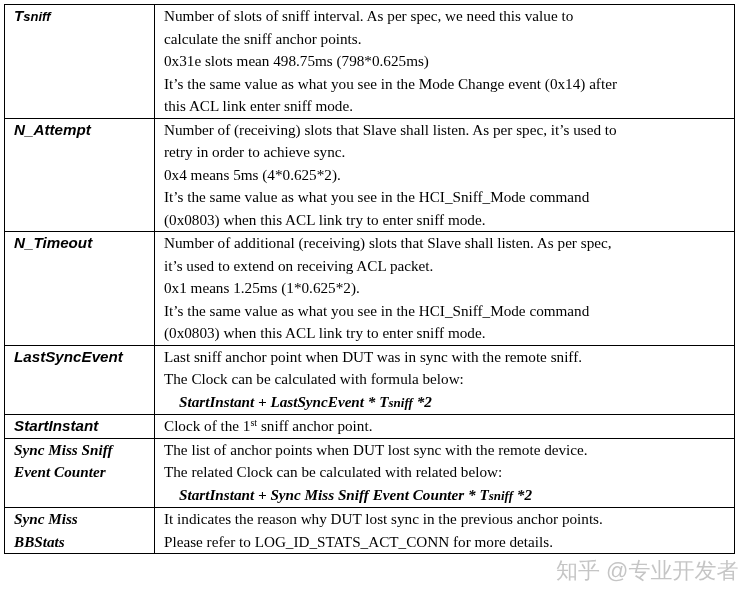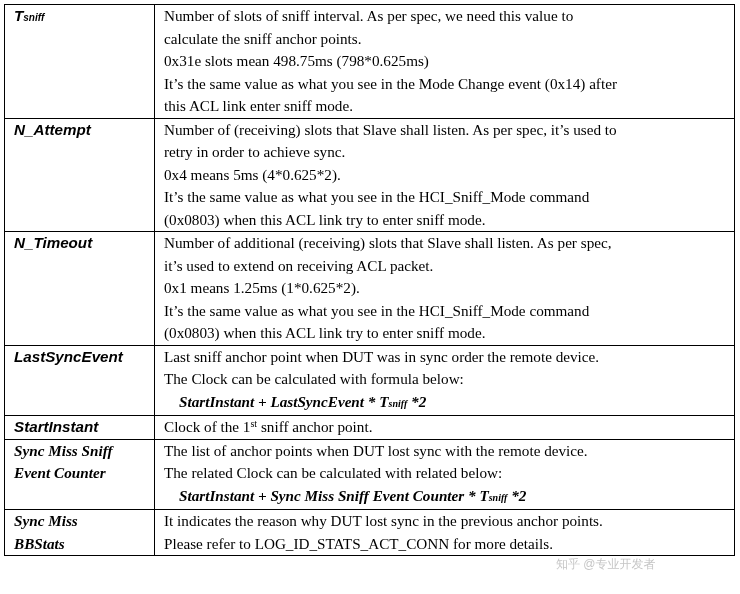--- a/index.html
+++ b/index.html
@@ -13,25 +13,25 @@
     border: 1.5px solid #000;
     vertical-align: top;
     padding: 0 6px 0 9px;
     font-size: 15.2px;
     line-height: 22.5px;
   }
   td.name { width: 134px; font-weight: bold; font-style: italic; padding-left: 9px; }
   td.desc { padding-left: 7px; }
   .line { display: block; white-space: nowrap; font-family: Liberation Serif, serif; }
   .formula { font-weight: bold; font-style: italic; margin-left: 15px; }
-  .sub { font-size: 10px; font-weight: bold; font-style: italic; }
+  .sub { font-size: 13px; font-weight: bold; font-style: italic; }
   sup { font-size: 10px; line-height: 0; vertical-align: 5px; }
   .watermark {
     position: absolute; left: 556px; top: 556px;
-    font-size: 12px; color: rgba(150,150,150,0.55);
+    font-size: 22px; color: rgba(150,150,150,0.55);
     white-space: nowrap; pointer-events: none;
   }
 </style>
 </head>
 <body>
 
 <table class="spec">
 
   <tbody>
       <tr style="height:113px">
@@ -64,21 +64,21 @@
       <span class="line">0x1 means 1.25ms (1*0.625*2).</span>
       <span class="line">It’s the same value as what you see in the HCI_Sniff_Mode command</span>
       <span class="line">(0x0803) when this ACL link try to enter sniff mode.</span>
     </td>
   </tr>
 
 
   <tr style="height:68px">
     <td class="name">LastSyncEvent</td>
     <td class="desc">
-      <span class="line">Last sniff anchor point when DUT was in sync order the remote device.</span>
+      <span class="line">Last sniff anchor point when DUT was in sync with the remote sniff.</span>
       <span class="line">The Clock can be calculated with formula below:</span>
       <span class="line formula"><span>StartInstant + LastSyncEvent * T</span><span class="sub">sniff</span><span> *2</span></span>
     </td>
   </tr>
 
   <tr style="height:23px">
     <td class="name">StartInstant</td>
     <td class="desc">
           <span class="line"><span>Clock of the 1</span><sup>st</sup><span> sniff anchor point.</span></span>
         </td>

